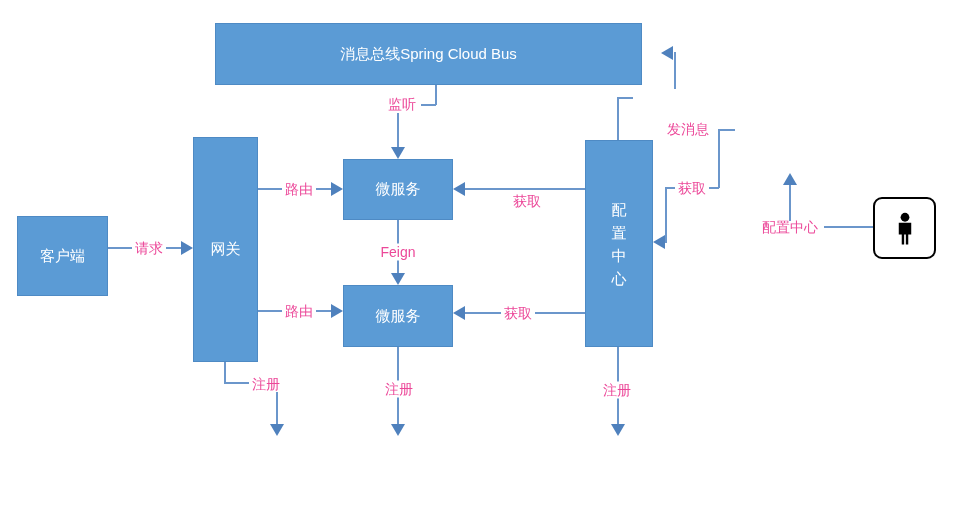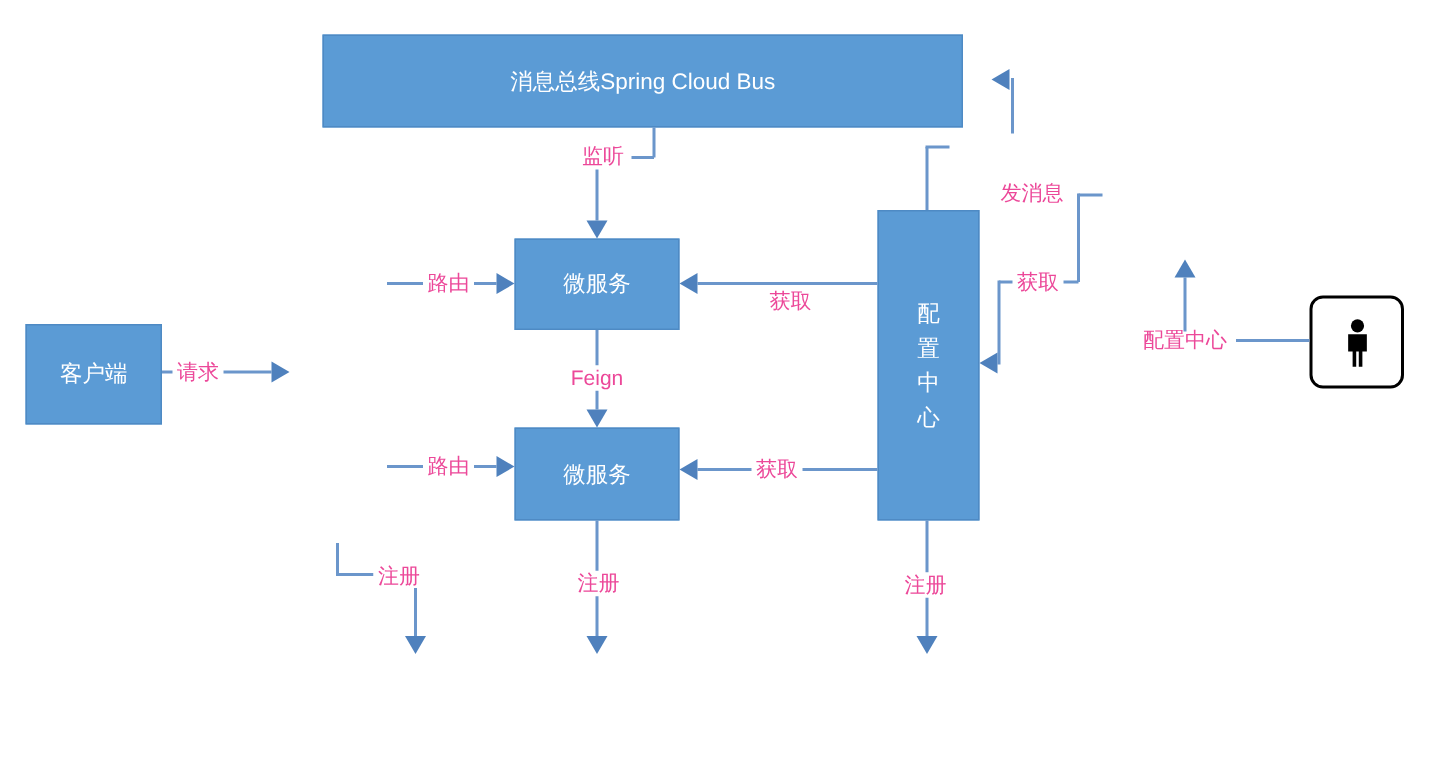--- a/index.html
+++ b/index.html
@@ -61,24 +61,27 @@
 </style>
 </head>
 <body>
 
 <div id="canvas">
 
   <div class="node" style="left:215px; top:23px; width:427px; height:62px;">
     <span>消息总线Spring Cloud Bus</span>
   </div>
 
-  <div class="node" style="left:17px; top:216px; width:91px; height:67px;">
+  <div class="node" style="left:17px; top:216px; width:91px; height:80px;">
     <span>客户端</span>
   </div>
 
+  <div class="node" style="left:193px; top:137px; width:65px; height:225px;">
+    <span>网关</span>
+  </div>
 
   <div class="node" style="left:343px; top:159px; width:110px; height:61px;">
     <span>微服务</span>
   </div>
 
   <div class="node" style="left:343px; top:285px; width:110px; height:62px;">
     <span>微服务</span>
   </div>
 
   <div class="node" style="left:585px; top:140px; width:68px; height:207px;">
@@ -89,21 +92,21 @@
 
   <div class="person-box">
     <svg width="34" height="48" viewBox="0 0 24 24">
       <circle cx="12" cy="4.4" r="3.1" fill="#000000"></circle>
       <path d="M7.6 8.3 L16.4 8.3 L16.4 16.5 L14.3 16.5 L14.3 23.6 L12.6 23.6 L12.6 16.5 L11.4 16.5 L11.4 23.6 L9.7 23.6 L9.7 16.5 L7.6 16.5 Z" fill="#000000"></path>
     </svg>
   </div>
 
   <div class="hl" style="left:108px; top:247px; width:73px;"></div>
   <div class="ar" style="left:181px; top:241px;"></div>
-  <span class="lbl" style="left:132px; top:248px;">请求</span>
+  <span class="lbl" style="left:149px; top:248px;">请求</span>
 
   <div class="hl" style="left:258px; top:188px; width:73px;"></div>
   <div class="ar" style="left:331px; top:182px;"></div>
   <span class="lbl" style="left:299px; top:189px;">路由</span>
 
   <div class="hl" style="left:258px; top:310px; width:73px;"></div>
   <div class="ar" style="left:331px; top:304px;"></div>
   <span class="lbl" style="left:299px; top:311px;">路由</span>
 
   <div class="vl" style="left:435px; top:85px; height:20px;"></div>

